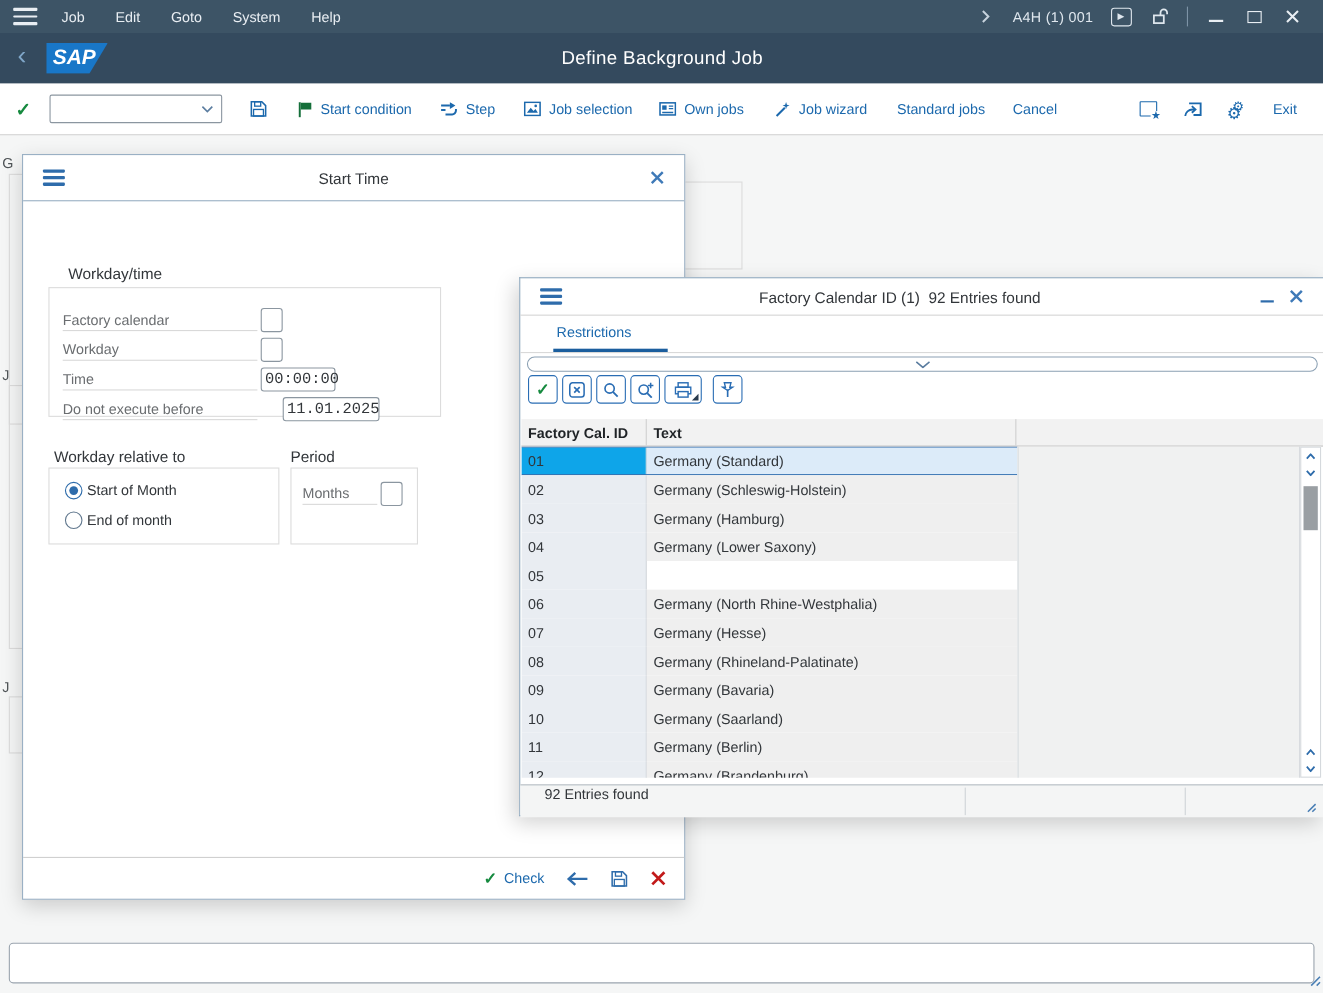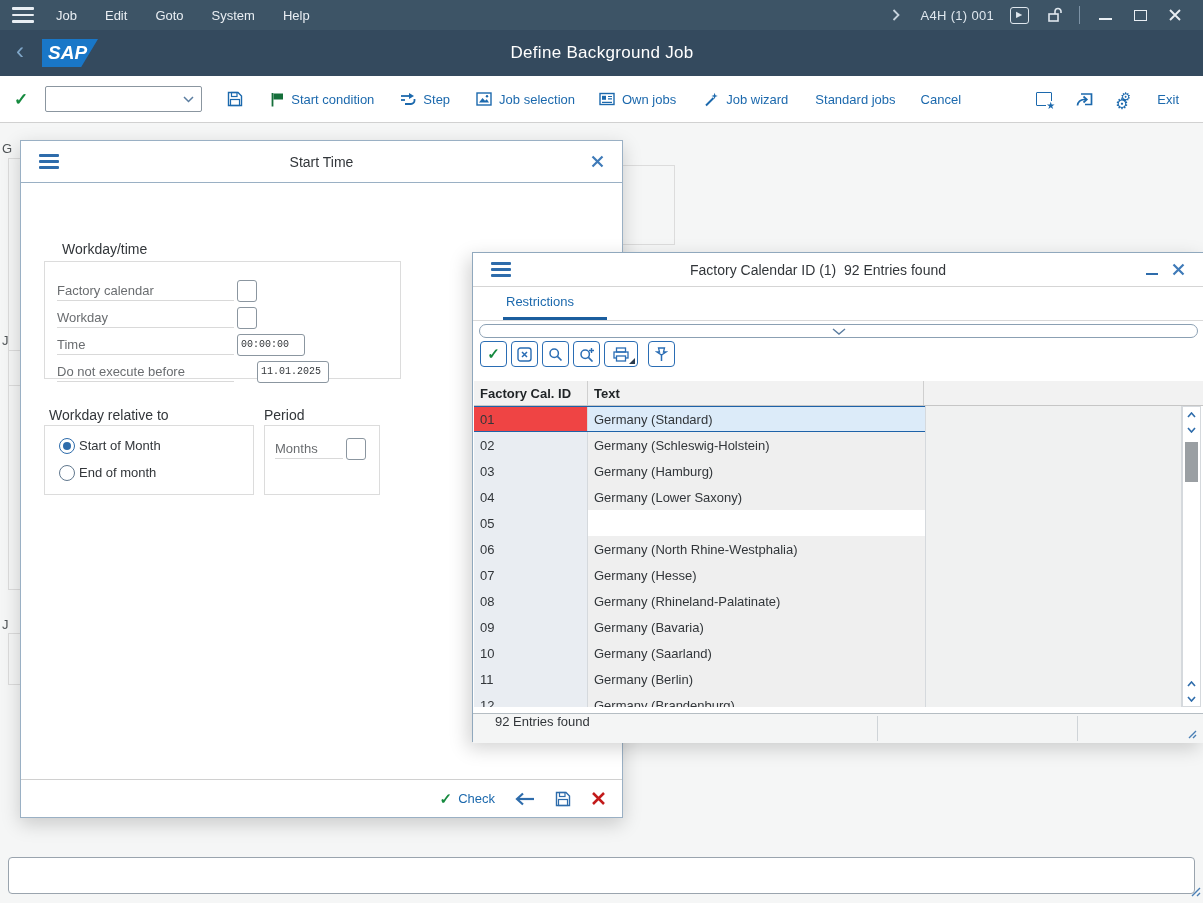--- a/index.html
+++ b/index.html
@@ -59,23 +59,23 @@
   .dlg-header{position:relative;height:42px;border-bottom:1px solid #9ab0c4;display:flex;align-items:center;padding:0 18px;}
   .blue-burger{width:20px;display:flex;flex-direction:column;gap:3.5px;cursor:pointer;}
   .blue-burger i{display:block;height:2.5px;background:#2e6cab;border-radius:1px;}
   .dlg-title{position:absolute;left:0;right:0;text-align:center;font-size:14px;color:#32363a;}
   .dlg-close{margin-left:auto;cursor:pointer;}
   .sec-head{position:absolute;font-size:14px;color:#32363a;}
   .groupbox{position:absolute;border:1px solid #dcdcdc;background:#fff;}
   .fld-row{display:flex;align-items:center;height:27px;padding-left:12px;}
   .fld-label{width:177px;color:#6a6d70;border-bottom:1px solid #d9d9d9;height:21px;line-height:21px;}
   .fld-input{height:22px;border:1px solid #8b96a0;border-radius:3px;background:#fff;margin-left:3px;
-    font-family:"Liberation Mono","DejaVu Sans Mono",monospace;font-size:10px;
+    font-family:"Liberation Mono","DejaVu Sans Mono",monospace;font-size:14px;
     display:flex;align-items:center;padding:0 3px;cursor:text;}
-  .w20{width:20px;} .w66{width:68px;} .w80{width:72px;margin-left:23px;}
+  .w20{width:20px;} .w66{width:68px;} .w80{width:88px;margin-left:23px;}
   .radio-row{display:flex;align-items:center;gap:4px;height:27px;padding-left:14px;}
   .radio{width:16px;height:16px;border:1px solid #61788e;border-radius:50%;background:#fff;flex:0 0 auto;cursor:pointer;}
   .radio.sel{border-color:#2e6cab;}
   .radio.sel::after{content:"";display:block;width:8px;height:8px;margin:3px;border-radius:50%;background:#2e6cab;}
   .dlg-footer{position:absolute;left:0;right:0;bottom:0;height:38px;border-top:1px solid #d0d0d0;
     display:flex;align-items:center;justify-content:flex-end;gap:20px;padding-right:16px;}
   .chk-group{display:flex;align-items:center;gap:6px;color:#1c69ad;cursor:pointer;}
   .chk-group .mark{color:#168a3f;font-size:15px;font-weight:bold;}
   .foot-arrow{color:#2e6cab;font-size:20px;font-weight:bold;line-height:1;cursor:pointer;}
 
@@ -101,21 +101,21 @@
   .vh-btn .mark{color:#168a3f;font-size:15px;font-weight:bold;}
   .theader{position:absolute;left:1px;top:128px;width:729px;height:25px;background:#f2f2f2;
     border-bottom:1px solid #c6c6c6;display:flex;align-items:center;font-weight:bold;color:#1f2326;}
   .th-id{width:114px;padding-left:6px;border-right:1px solid #cfcfcf;height:100%;display:flex;align-items:center;}
   .th-text{width:336px;padding-left:6px;border-right:1px solid #cfcfcf;height:100%;display:flex;align-items:center;}
   .tbody{position:absolute;left:1px;top:153px;width:451px;height:301px;overflow:hidden;}
   .vh-row{display:flex;height:26px;cursor:pointer;}
   .vh-id{width:114px;background:#e9edf2;border-right:1px solid #d5d9dd;display:flex;align-items:center;padding-left:6px;}
   .vh-text{width:337px;background:#efefef;display:flex;align-items:center;padding-left:6px;}
   .vh-row.selected{border-top:1px solid #1e62a8;border-bottom:1px solid #1e62a8;height:26px;}
-  .vh-row.selected .vh-id{background:#ef4444;height:24px;}
+  .vh-row.selected .vh-id{background:#0ea5e9;height:24px;}
   .vh-row.selected .vh-text{background:#dcebf9;height:24px;}
   .thirdcol{position:absolute;left:452px;top:153px;width:257px;height:301px;background:#f0f1f1;
     border-left:1px solid #d5d9dd;border-right:1px solid #d5d9dd;}
   .vscroll{position:absolute;left:709px;top:153px;width:19px;height:301px;background:#fff;
     border:1px solid #d5d9dd;display:flex;flex-direction:column;align-items:center;}
   .sc-btn{width:100%;height:15px;display:flex;align-items:center;justify-content:center;cursor:pointer;}
   .sc-thumb{width:13px;height:40px;background:#9a9fa3;margin-top:5px;cursor:grab;}
   .sc-bottom{margin-top:auto;width:100%;}
   .vhd-status{position:absolute;left:0;right:0;top:460px;height:30px;background:#f4f5f5;
     border-top:1px solid #b5bdc3;display:flex;align-items:flex-start;}

